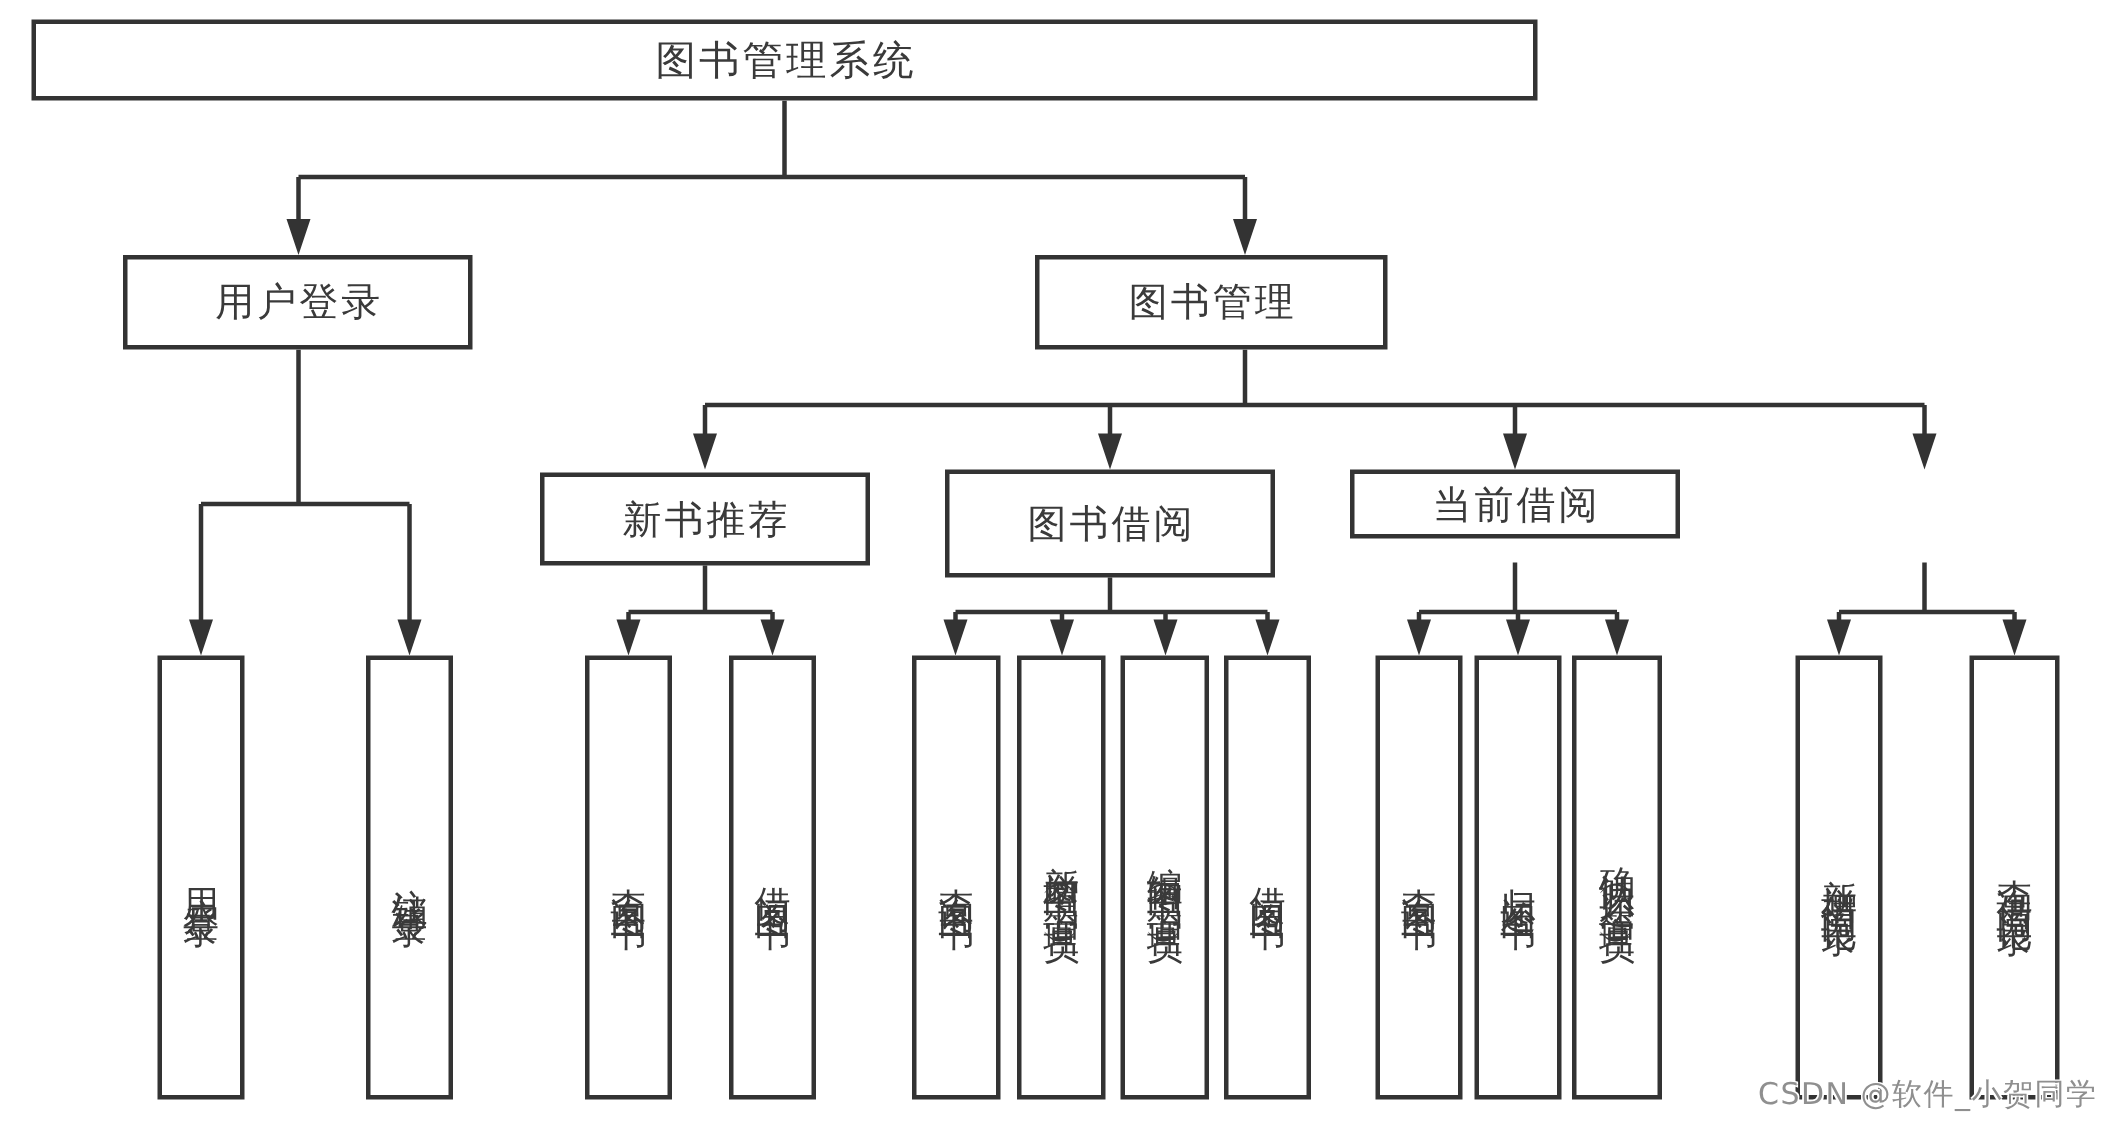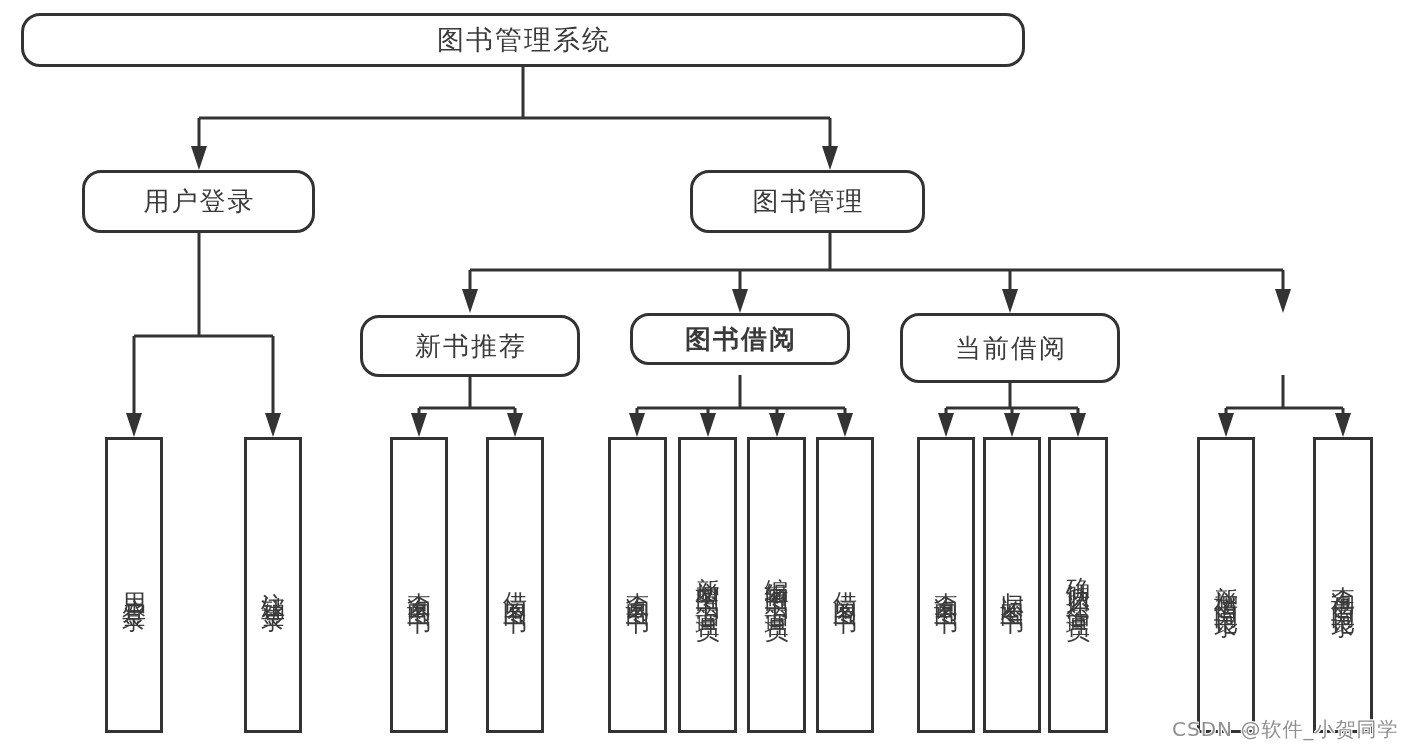--- a/index.html
+++ b/index.html
@@ -24,21 +24,21 @@
     position: absolute;
     border: 3px solid #333333;
     background: #ffffff;
     color: #3a3a3a;
     display: flex;
     align-items: center;
     justify-content: center;
     text-align: center;
   }
 
-  .h-node { font-size: 26px; letter-spacing: 2px; text-indent: 2px; border-radius: 19px; }
+  .h-node { font-size: 26px; letter-spacing: 2px; text-indent: 2px; }
   .title-node { font-size: 27px; }
 
   .v-node .v-text {
     writing-mode: vertical-lr;
     text-orientation: mixed;
     font-size: 24px;
     line-height: 1;
     letter-spacing: 6px;
     white-space: nowrap;
   }
@@ -98,22 +98,22 @@
       M1218 413 L1234 413 L1226 437 Z
       M1335 413 L1351 413 L1343 437 Z"></path>
   </svg>
 
   <div class="node h-node title-node" style="left:21px; top:13px; width:1004px; height:54px;">图书管理系统</div>
 
   <div class="node h-node" style="left:82px; top:170px; width:233px; height:63px;">用户登录</div>
   <div class="node h-node" style="left:690px; top:170px; width:235px; height:63px;">图书管理</div>
 
   <div class="node h-node" style="left:360px; top:315px; width:220px; height:62px;">新书推荐</div>
-  <div class="node h-node" style="left:630px; top:313px; width:220px; height:52px;font-weight:bold;">图书借阅</div>
-  <div class="node h-node" style="left:900px; top:313px; width:220px; height:70px;">当前借阅</div>
+  <div class="node h-node" style="left:630px; top:313px; width:220px; height:72px;">图书借阅</div>
+  <div class="node h-node" style="left:900px; top:313px; width:220px; height:46px;">当前借阅</div>
 
   <div class="node v-node" style="left:105px; top:437px; width:58px; height:296px;">
     <span class="v-text">用户登录</span>
   </div>
   <div class="node v-node" style="left:244px; top:437px; width:58px; height:296px;">
     <span class="v-text">注销登录</span>
   </div>
 
   <div class="node v-node" style="left:390px; top:437px; width:58px; height:296px;">
     <span class="v-text">查询图书</span>

